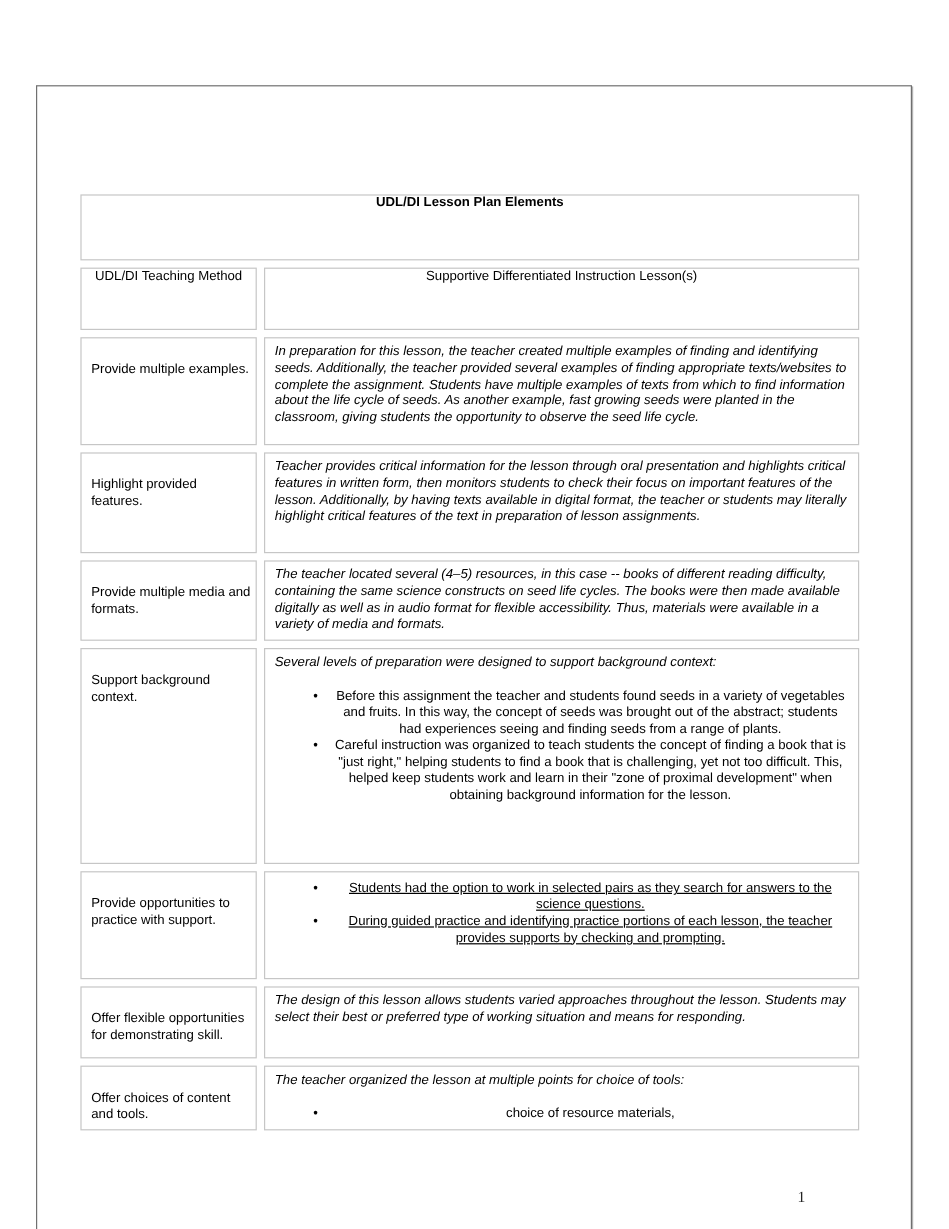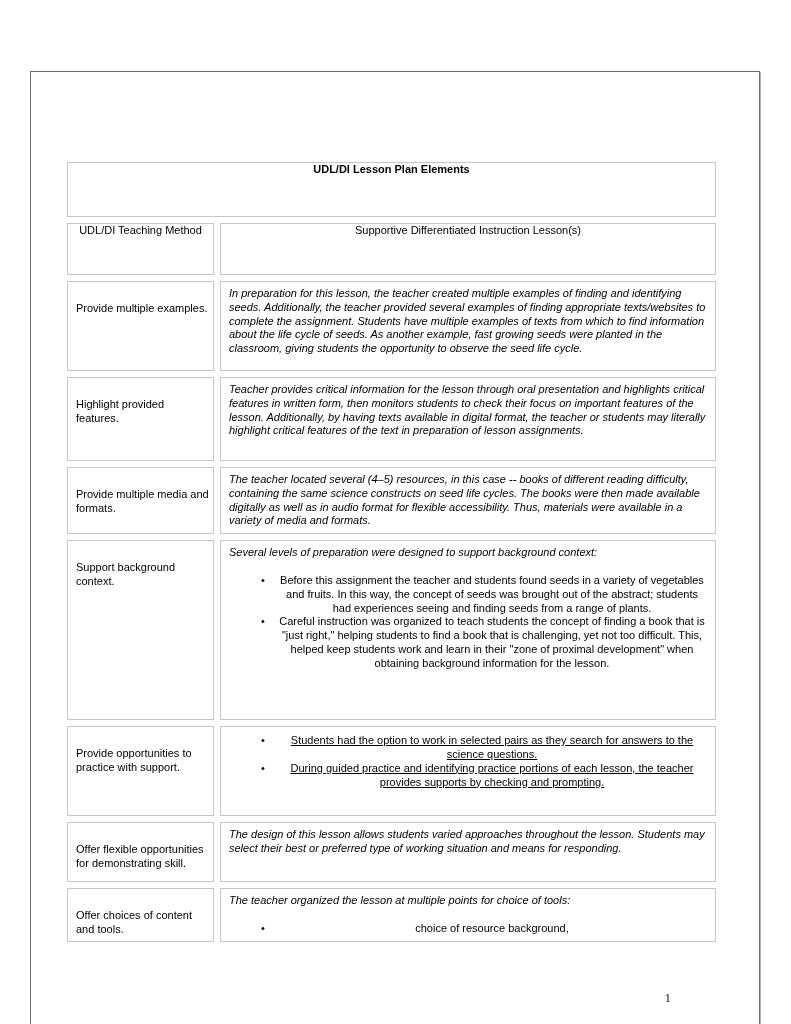--- a/index.html
+++ b/index.html
@@ -126,21 +126,21 @@
         <td class="feature h60">
           <p>The design of this lesson allows students varied approaches throughout the lesson. Students may select their best or preferred type of working situation and means for responding.</p>
         </td>
       </tr>
 
       <tr>
         <td class="method h54">Offer choices of content and tools.</td>
         <td class="feature h54">
           <p>The teacher organized the lesson at multiple points for choice of tools:</p>
           <ul class="bullets">
-            <li>choice of resource background,</li>
+            <li>choice of resource materials,</li>
           </ul>
         </td>
       </tr>
     </tbody>
       </table>
 
     <div class="page-number">1</div>
   </div>
 </div>
 

